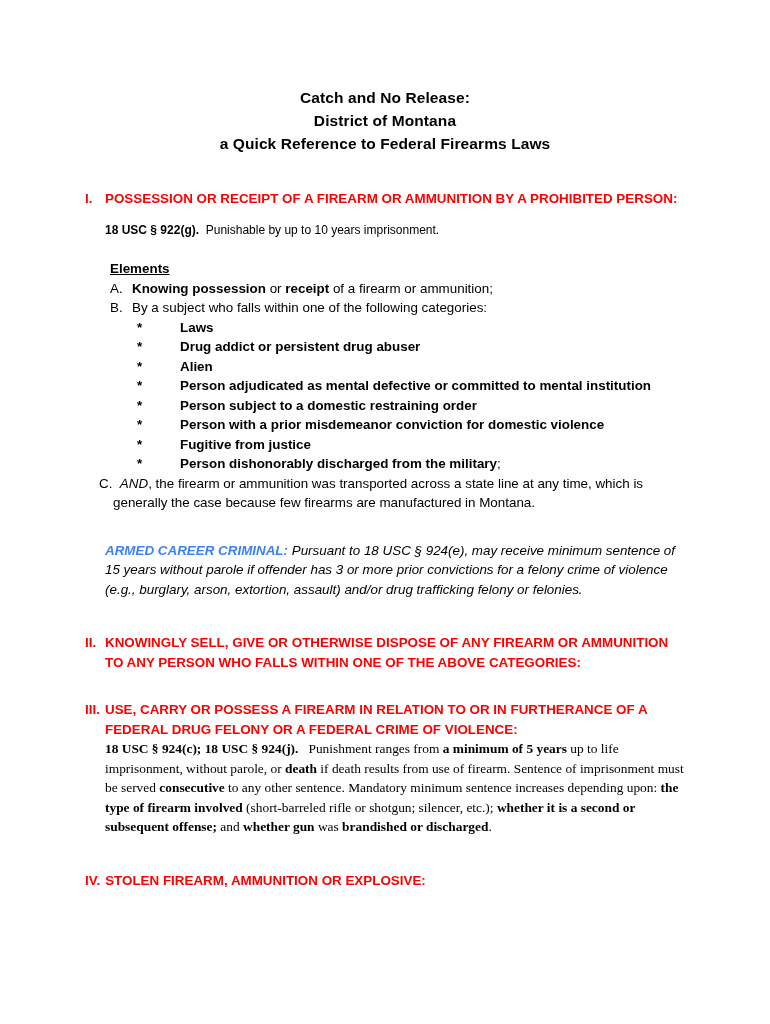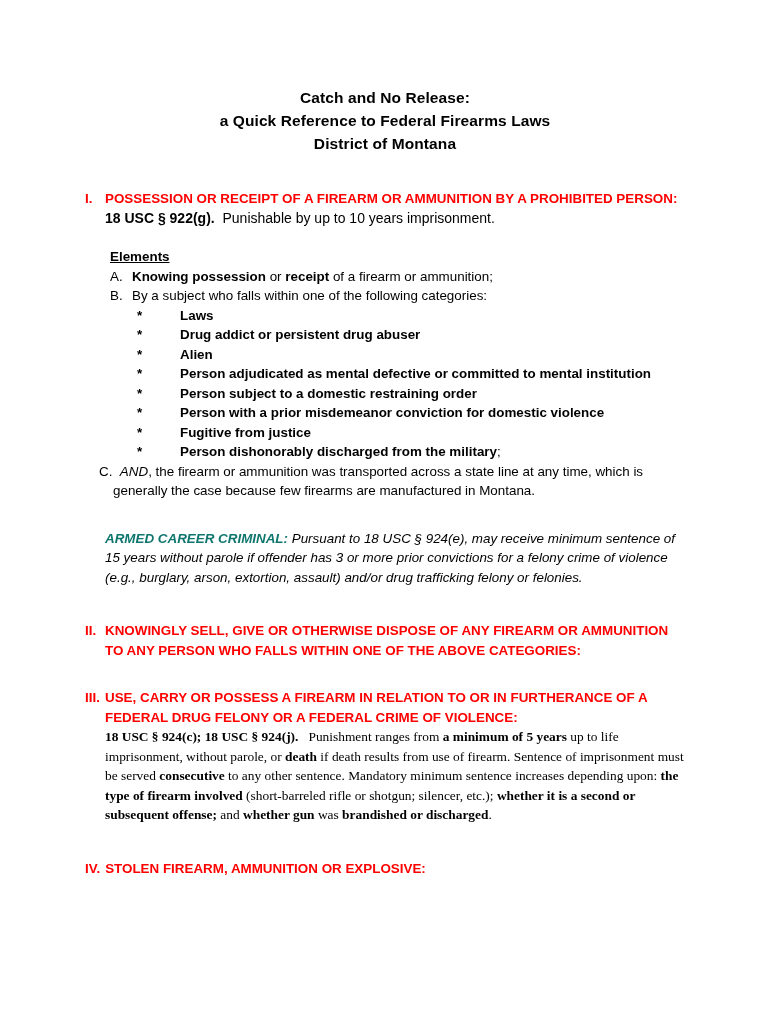--- a/index.html
+++ b/index.html
@@ -51,23 +51,24 @@
   .section-head .numeral {
     flex: 0 0 auto;
     width: 20px;
     text-align: left;
   }
   .section-head .numeral.tight { width: auto; padding-right: 5px; }
   .section-head .htext { flex: 1 1 auto; }
 
   
   .stat-line {
-    font-size: 14px;
+    font-size: 12px;
     line-height: 19.5px;
     padding-left: 20px;
+    margin-top: 12px;
   }
   .stat-line b { font-weight: bold; }
 
   .elements-label {
     font-size: 13.4px;
     line-height: 19.5px;
     padding-left: 25px;
     font-weight: bold;
     text-decoration: underline;
   }
@@ -118,21 +119,21 @@
   .star-item .tail { font-weight: normal; }
 
   
   .note-block {
     font-size: 13.4px;
     line-height: 19.5px;
     font-style: italic;
     padding-left: 20px;
   }
   .note-block .note-lead {
-    color: #0f766e;
+    color: #3b82f6;
     font-weight: bold;
     font-style: italic;
   }
 
   
   .mixed-para {
     font-size: 13.4px;
     line-height: 19.5px;
     padding-left: 20px;
     text-align: left;
@@ -144,22 +145,22 @@
   .sp-xl { height: 34px; }
 </style>
 </head>
 <body>
 
 <div class="page">
   <div class="content">
 
     <div class="doc-title">
       <span class="tline">Catch and No Release:</span>
+      <span class="tline">District of Montana</span>
       <span class="tline">a Quick Reference to Federal Firearms Laws</span>
-      <span class="tline">District of Montana</span>
     </div>
 
     <div class="sp-xl"></div>
 
     <div class="section-head">
       <span class="numeral">I.</span>
       <span class="htext">POSSESSION OR RECEIPT OF A FIREARM OR AMMUNITION BY A PROHIBITED PERSON:</span>
     </div>
 
     <div class="stat-line">

